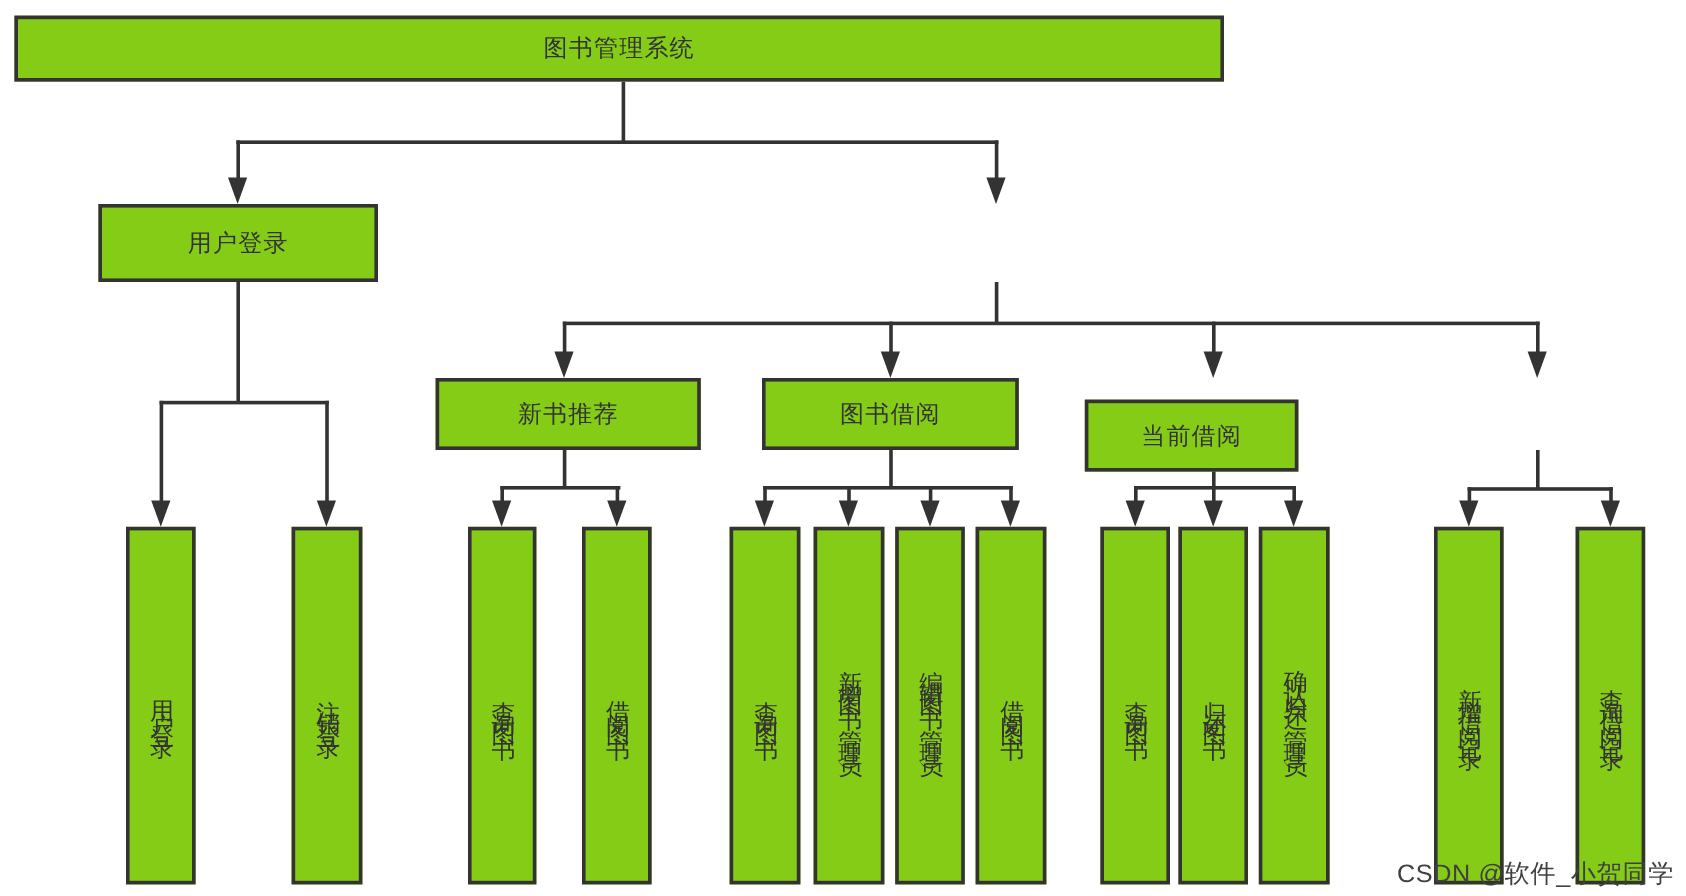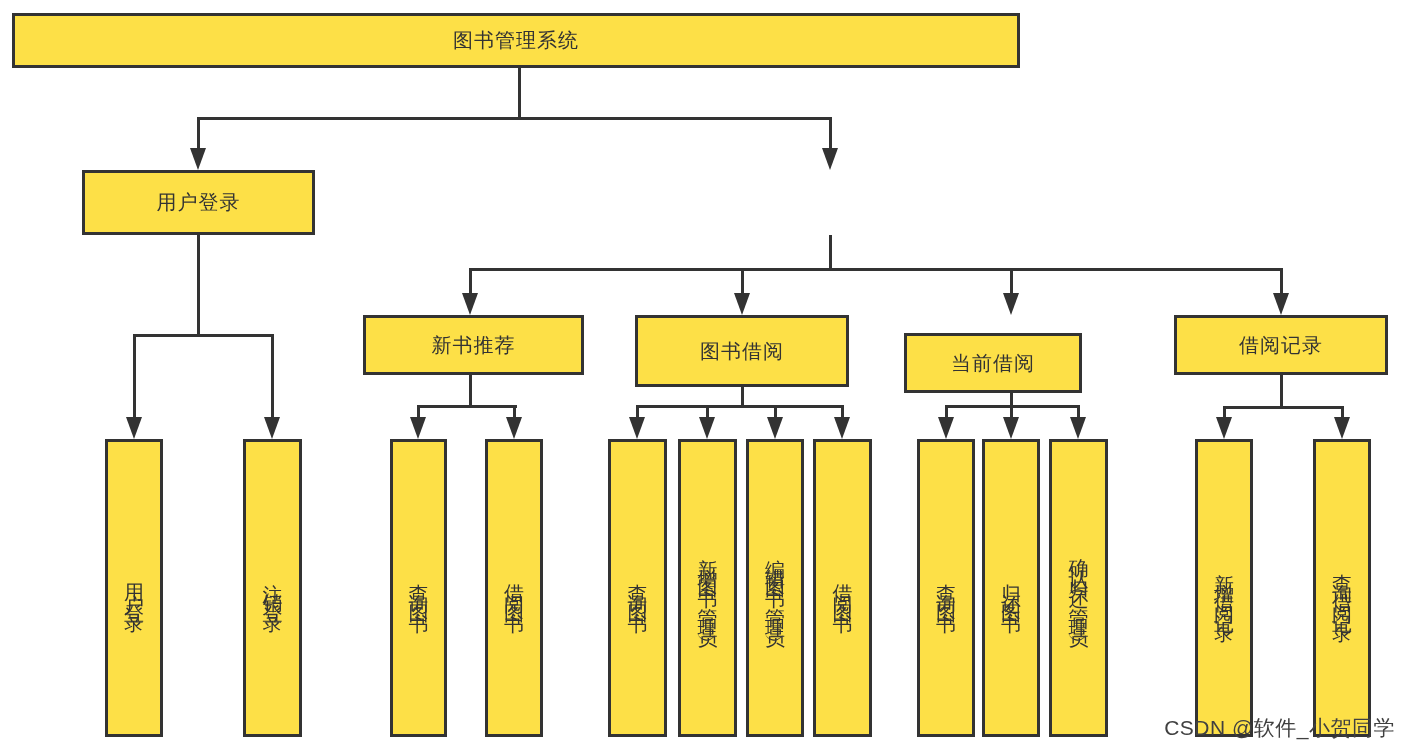--- a/index.html
+++ b/index.html
@@ -3,21 +3,21 @@
 <meta charset="utf-8">
 <style>
   html,body { margin:0; padding:0; background:#ffffff; }
   .canvas {
     position:relative; width:1405px; height:747px; background:#ffffff;
     font-family:"Liberation Sans","DejaVu Sans",sans-serif; color:#333333;
     overflow:hidden;
   }
   .box {
     position:absolute; box-sizing:border-box;
-    border:3px solid #333333; background:#fde047;
+    border:3px solid #333333; background:#84cc16;
     display:flex; align-items:center; justify-content:center;
     font-size:20px; color:#333333; z-index:2;
   }
   .hbox span { letter-spacing:1px; }
   .vbox span {
     writing-mode:vertical-rl; text-orientation:mixed;
     letter-spacing:10px; line-height:1.15; font-size:20px;
   }
   .vline { position:absolute; width:3px; background:#333333; z-index:1; }
   .hline { position:absolute; height:3px; background:#333333; z-index:1; }
@@ -42,31 +42,28 @@
 
   <div class="box hbox" style="left:82px;top:170px;width:233px;height:65px">
     <span>用户登录</span>
   </div>
 
 
   <div class="box hbox" style="left:363px;top:315px;width:221px;height:60px">
     <span>新书推荐</span>
   </div>
 
-  <div class="box hbox" style="left:635px;top:315px;width:214px;height:72px">
+  <div class="box hbox" style="left:635px;top:315px;width:214px;height:60px">
     <span>图书借阅</span>
   </div>
 
   <div class="box hbox" style="left:904px;top:333px;width:178px;height:60px">
     <span>当前借阅</span>
   </div>
 
-  <div class="box hbox" style="left:1174px;top:315px;width:214px;height:60px">
-    <span>借阅记录</span>
-  </div>
 
   <div class="box vbox" style="left:105px;top:439px;width:58px;height:298px">
     <span>用户登录</span>
   </div>
   <div class="box vbox" style="left:243px;top:439px;width:59px;height:298px">
     <span>注销登录</span>
   </div>
 
   <div class="box vbox" style="left:390px;top:439px;width:57px;height:298px">
     <span>查询图书</span>

